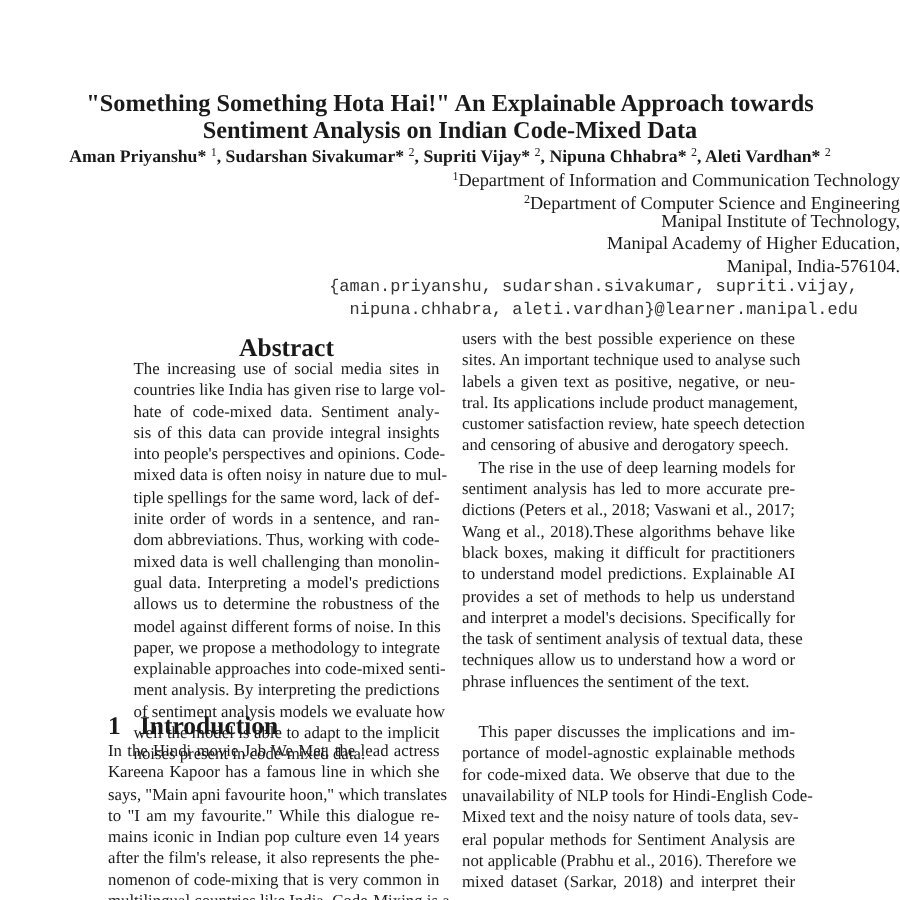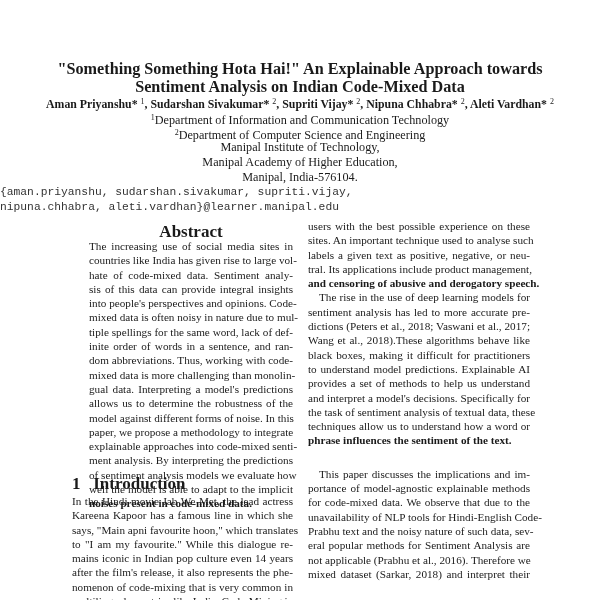--- a/index.html
+++ b/index.html
@@ -1,27 +1,27 @@
 <!DOCTYPE html>
 <html><head>
 <meta charset="utf-8">
 <style>
   html, body { margin:0; padding:0; background:#ffffff; }
   body { width:600px; height:600px; overflow:hidden; position:relative; font-family:"Liberation Serif", serif; color:#1a1a1a; }
   .abs { position:absolute;text-align:center; }
   .title { left:0; width:600px; text-align:center; font-weight:bold; font-size:16.2px; line-height:18px; }
   .authors { left:0; width:600px; text-align:center; font-weight:bold; font-size:11.8px; top:97px; white-space:nowrap; }
   .authors sup { font-weight:normal; font-size:8px; vertical-align:4px; }
-  .aff { left:0; width:600px; text-align:center; font-size:12.2px; line-height:15px; white-space:nowrap; }
+  .aff { left:0; width:600px; text-align:right; font-size:12.2px; line-height:15px; white-space:nowrap; }
   .aff sup { font-size:8px; vertical-align:4px; }
-  .email { left:0; width:572px; text-align:left; font-family:"Liberation Mono", monospace; font-size:11.3px; line-height:15px; color:#333; white-space:nowrap; }
+  .email { left:0; width:572px; text-align:right; font-family:"Liberation Mono", monospace; font-size:11.3px; line-height:15px; color:#333; white-space:nowrap; }
   .heading { font-weight:bold; font-size:17px; }
   .col { font-size:11.2px; line-height:14.3px; text-align:justify; }
   .line { display:block; white-space:nowrap; text-align:justify; text-align-last:justify; height:14.3px; }
-  .line.last { text-align-last:left;font-weight:bold; }
+  .line.last { text-align-last:left; }
   .indent { padding-left:11px; }
 </style>
 </head>
 <body>
 
 <div class="abs title" style="top:60px;">"Something Something Hota Hai!" An Explainable Approach towards</div>
 <div class="abs title" style="top:78px;">Sentiment Analysis on Indian Code-Mixed Data</div>
 
 <div class="abs authors">
   <span>Aman Priyanshu*</span>
@@ -49,21 +49,21 @@
 <div class="abs col" style="top:239px; left:89px; width:204px;">
   <span class="line">The increasing use of social media sites in</span>
   <span class="line">countries like India has given rise to large vol-</span>
   <span class="line">hate of code-mixed data. Sentiment analy-</span>
   <span class="line">sis of this data can provide integral insights</span>
   <span class="line">into people's perspectives and opinions. Code-</span>
   <span class="line">mixed data is often noisy in nature due to mul-</span>
   <span class="line">tiple spellings for the same word, lack of def-</span>
   <span class="line">inite order of words in a sentence, and ran-</span>
   <span class="line">dom abbreviations. Thus, working with code-</span>
-  <span class="line">mixed data is more challenging than monolin-</span>
+  <span class="line">mixed data is well challenging than monolin-</span>
   <span class="line">gual data. Interpreting a model's predictions</span>
   <span class="line">allows us to determine the robustness of the</span>
   <span class="line">model against different forms of noise. In this</span>
   <span class="line">paper, we propose a methodology to integrate</span>
   <span class="line">explainable approaches into code-mixed senti-</span>
   <span class="line">ment analysis. By interpreting the predictions</span>
   <span class="line">of sentiment analysis models we evaluate how</span>
   <span class="line">well the model is able to adapt to the implicit</span>
   <span class="line last">noises present in code-mixed data.</span>
 </div>
@@ -80,36 +80,37 @@
   <span class="line">after the film's release, it also represents the phe-</span>
   <span class="line">nomenon of code-mixing that is very common in</span>
   <span class="line">multilingual countries like India. Code-Mixing is a</span>
 </div>
 
 <div class="abs col" style="top:219px; left:308px; width:222px;">
   <span class="line">users with the best possible experience on these</span>
   <span class="line">sites. An important technique used to analyse such</span>
   <span class="line">labels a given text as positive, negative, or neu-</span>
   <span class="line">tral. Its applications include product management,</span>
+  <span class="line">customer satisfaction review, hate speech detection</span>
   <span class="line last">and censoring of abusive and derogatory speech.</span>
 
   <span class="line indent">The rise in the use of deep learning models for</span>
   <span class="line">sentiment analysis has led to more accurate pre-</span>
   <span class="line">dictions (Peters et al., 2018; Vaswani et al., 2017;</span>
   <span class="line">Wang et al., 2018).These algorithms behave like</span>
   <span class="line">black boxes, making it difficult for practitioners</span>
   <span class="line">to understand model predictions. Explainable AI</span>
   <span class="line">provides a set of methods to help us understand</span>
   <span class="line">and interpret a model's decisions. Specifically for</span>
   <span class="line">the task of sentiment analysis of textual data, these</span>
   <span class="line">techniques allow us to understand how a word or</span>
   <span class="line last">phrase influences the sentiment of the text.</span>
 
   <span class="line indent" style="margin-top:19px;">This paper discusses the implications and im-</span>
   <span class="line">portance of model-agnostic explainable methods</span>
   <span class="line">for code-mixed data. We observe that due to the</span>
   <span class="line">unavailability of NLP tools for Hindi-English Code-</span>
-  <span class="line">Prabhu text and the noisy nature of such data, sev-</span>
+  <span class="line">Mixed text and the noisy nature of tools data, sev-</span>
   <span class="line">eral popular methods for Sentiment Analysis are</span>
   <span class="line">not applicable (Prabhu et al., 2016). Therefore we</span>
   <span class="line">mixed dataset (Sarkar, 2018) and interpret their</span>
 
 </div>
 
 </body></html>

